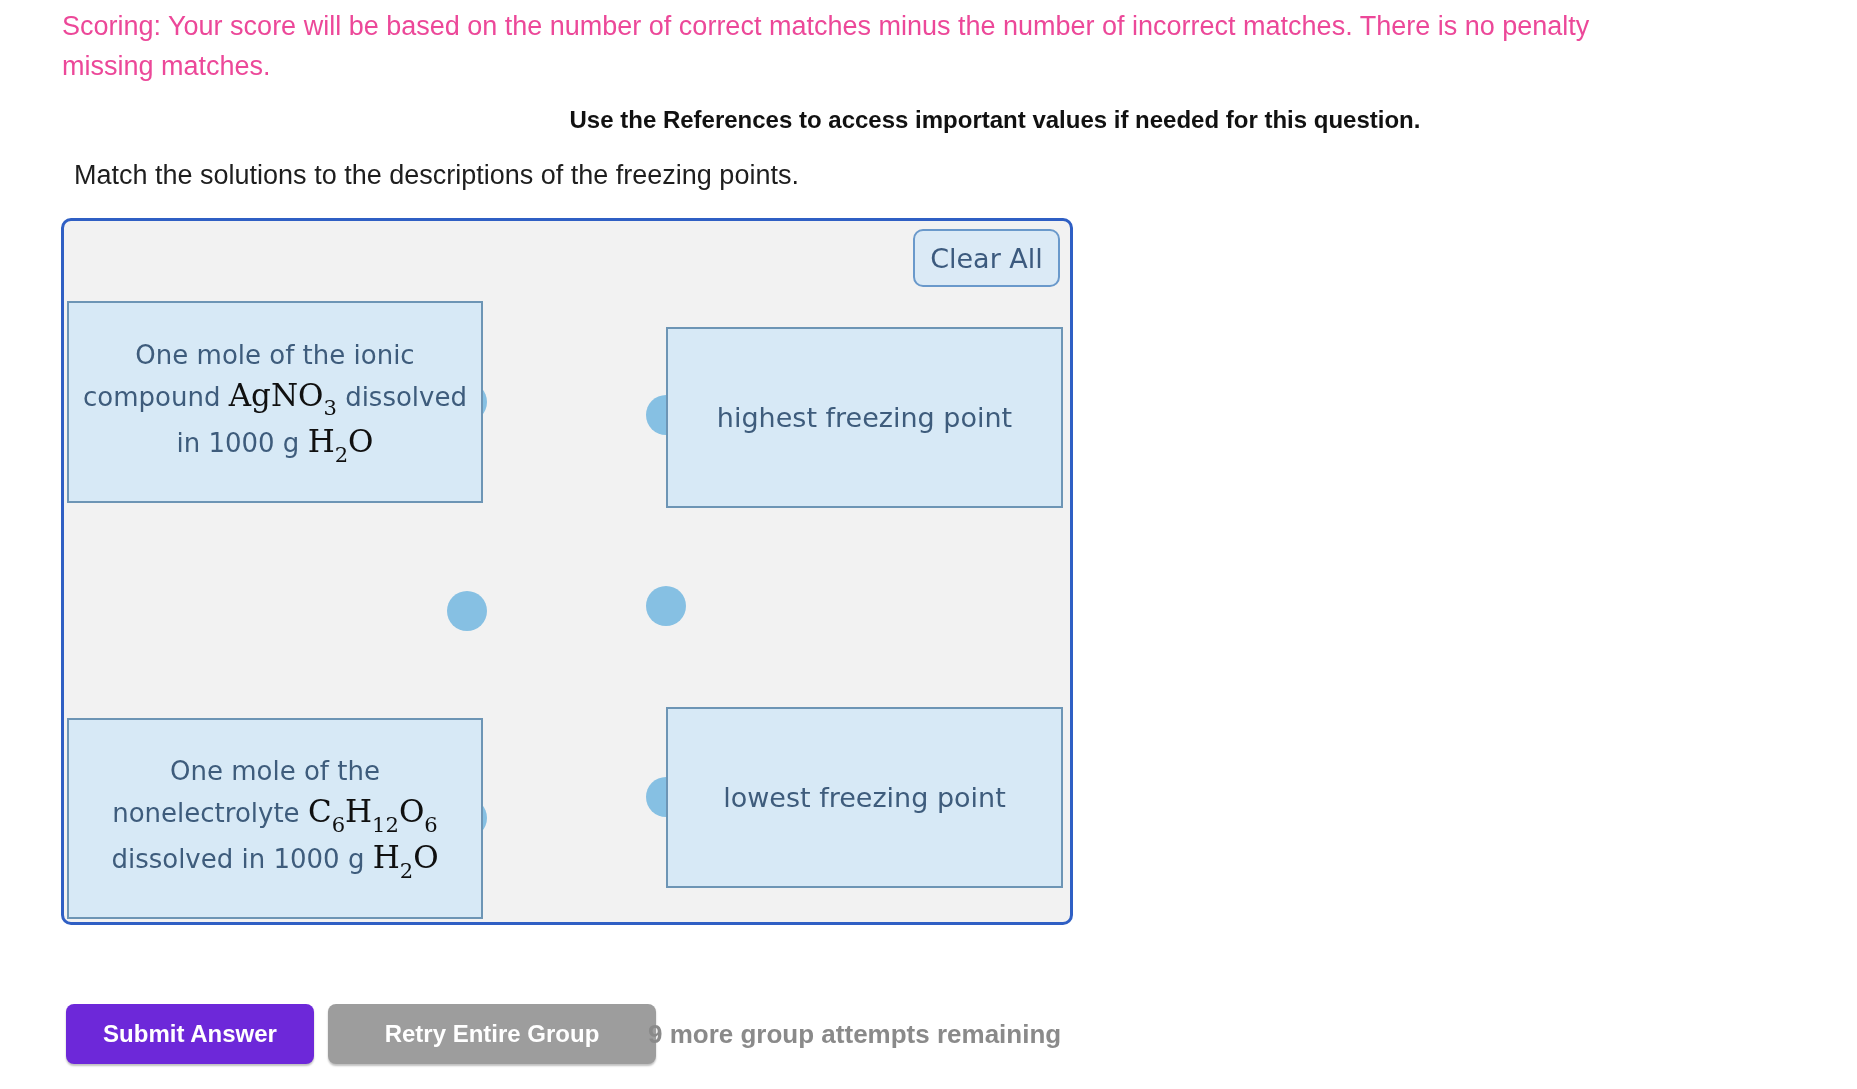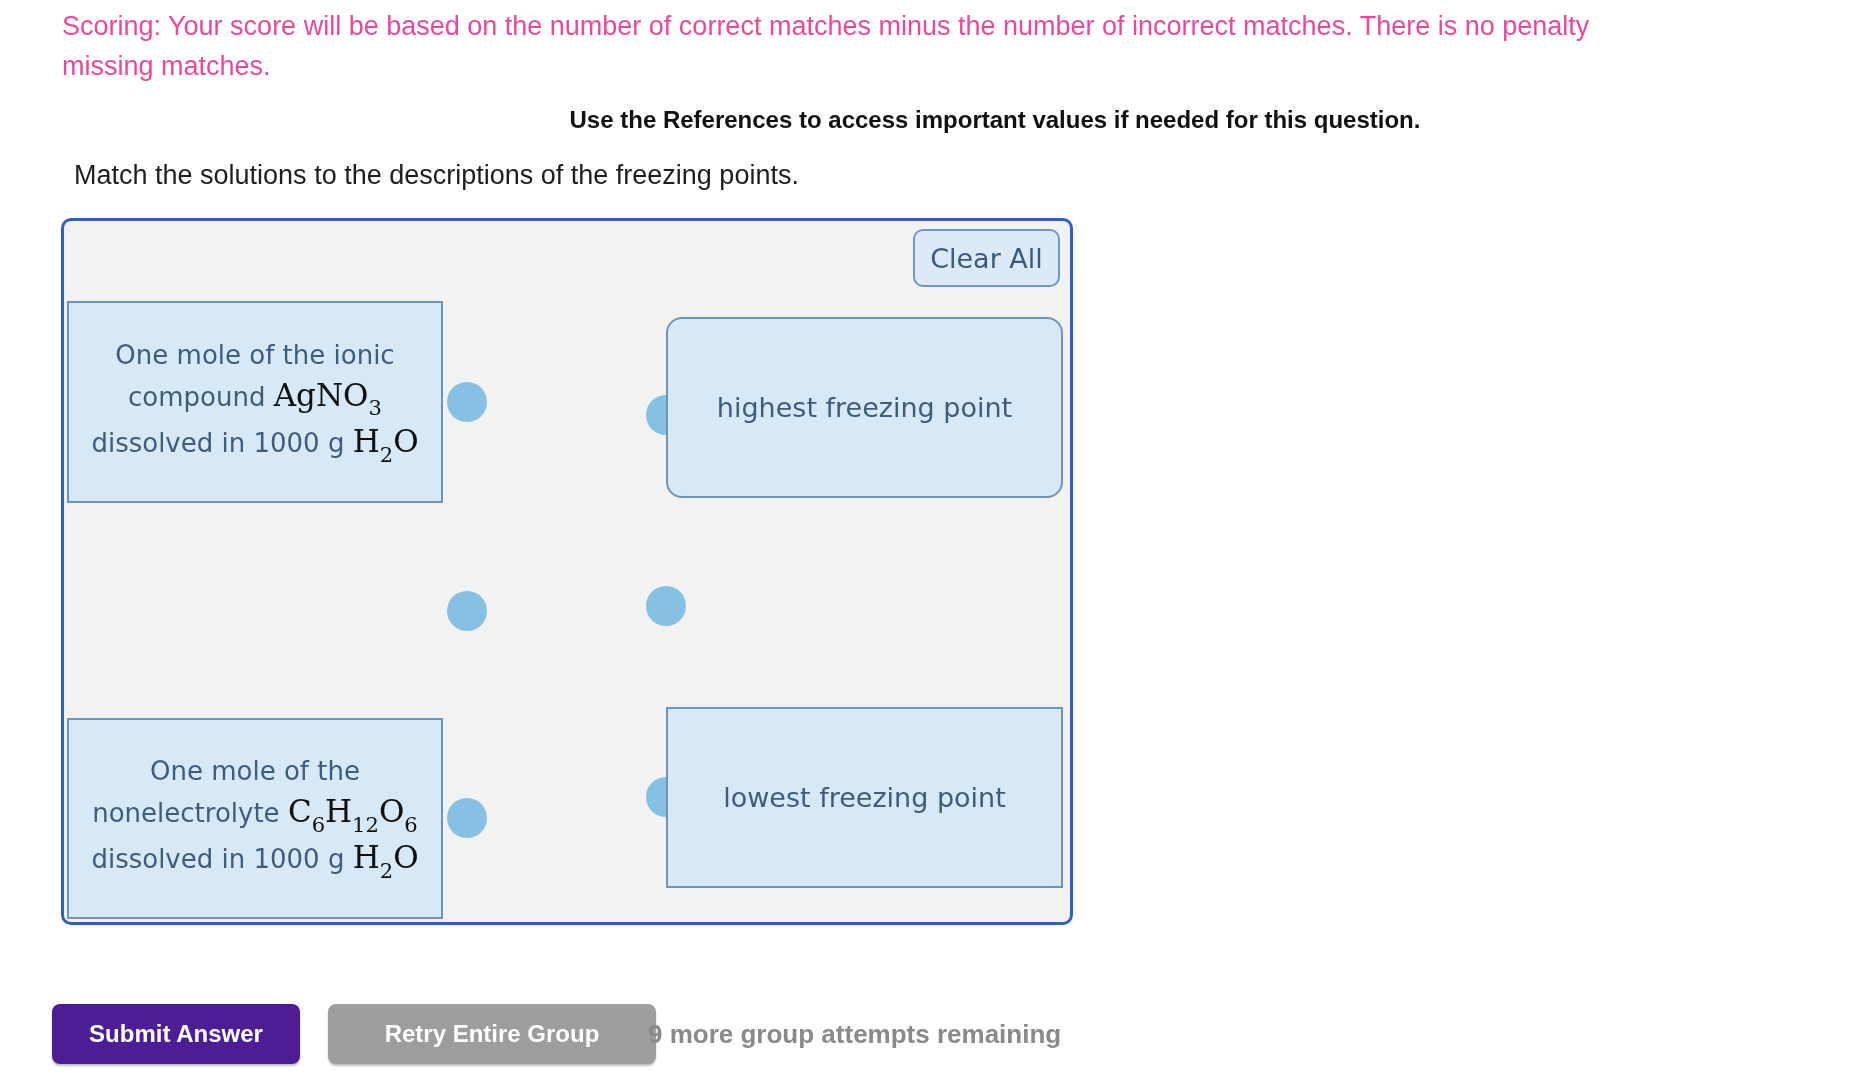--- a/index.html
+++ b/index.html
@@ -35,29 +35,29 @@
   }
 
   .mbox {
     position: absolute; z-index: 1;
     background: #d7e9f6; border: 2px solid #6d95b5;
     display: flex; align-items: center; justify-content: center;
     text-align: center;
     font-family: "DejaVu Sans", sans-serif;
     color: #3e5c7c;
   }
-  .src { left: 3px; width: 376px; font-size: 26px; line-height: 1.38; }
+  .src { left: 3px; width: 416px; font-size: 26px; line-height: 1.38; }
   .src .inner { padding: 4px 8px; }
   .src1 { top: 80px;  height: 202px; }
   .src2 { top: 288px; height: 204px; }
   .src3 { top: 497px; height: 201px; }
 
   .tgt { left: 602px; width: 397px; height: 181px; font-size: 27px; line-height: 1.55; }
   .tgt .inner { padding: 4px 20px; }
-  .tgt1 { top: 96px; border-radius: 16px; }
+  .tgt1 { top: 106px; }
   .tgt2 { top: 295px; background: #b4d7ef; }
   .tgt3 { top: 486px; }
 
   .formula {
     font-family: "DejaVu Serif", serif;
     font-size: 31px; color: #101010;
   }
   .formula sub { font-size: 68%; position: relative; bottom: -0.12em; }
 
   .dot {
@@ -71,21 +71,21 @@
   .dotR1 { top: 174px; } .dotR2 { top: 365px; } .dotR3 { top: 556px; }
 
   
   .btn {
     position: absolute; top: 1004px; height: 60px;
     border: none; border-radius: 8px;
     font-family: "Liberation Sans", sans-serif;
     font-size: 24px; font-weight: bold; color: #ffffff; cursor: pointer;
     box-shadow: 0 2px 2px rgba(0,0,0,0.25);
   }
-  .submit { left: 52px; width: 248px; background: #4c1d95; }
+  .submit { left: 66px; width: 248px; background: #6d28d9; }
   .retry  { left: 328px; width: 328px; background: #9d9d9d; }
   .attempts {
     position: absolute; left: 648px; top: 1019px;
     font-size: 26px; font-weight: bold; color: #8a8a8a;
   }
 </style>
 </head>
 <body>
 
 <div class="scoring">

